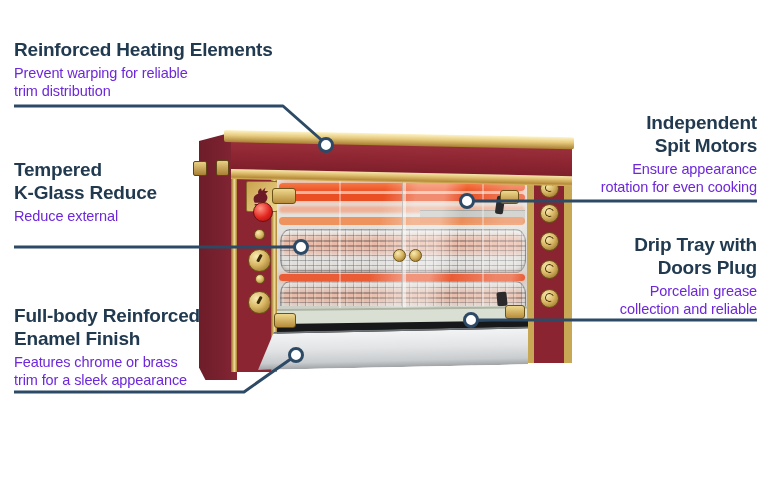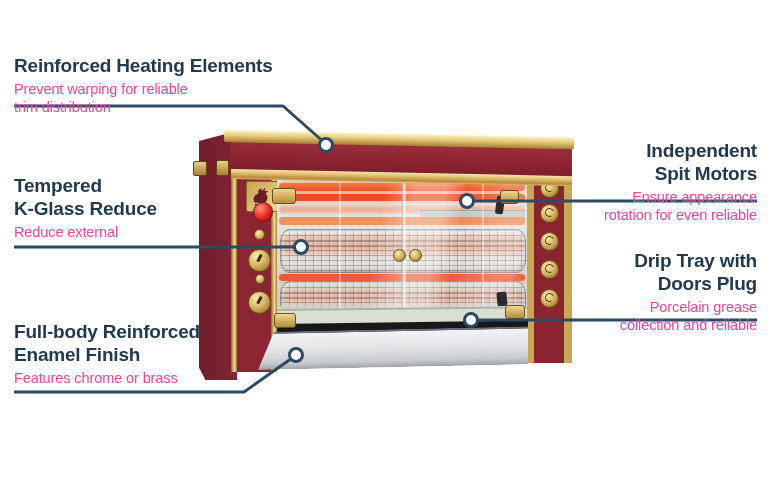--- a/index.html
+++ b/index.html
@@ -1,29 +1,29 @@
 <!DOCTYPE html>
 <html><head>
 <meta charset="utf-8">
 <style>
   html,body{margin:0;padding:0;background:#fff;}
   .stage{position:relative;width:770px;height:500px;background:#ffffff;overflow:hidden;
          font-family:"Liberation Sans",sans-serif;}
   .abs{position:absolute;}
 
   
-  .callout{position:absolute;z-index:6;margin-top:16px;}
+  .callout{position:absolute;z-index:6;}
   .callout h2{margin:0;font-weight:700;font-size:19px;line-height:23px;letter-spacing:-0.2px;color:#223a50;}
-  .callout p{margin:4px 0 0;font-size:14.5px;line-height:17.5px;letter-spacing:-0.1px;color:#ec4899;}
+  .callout p{margin:4px 0 0;font-size:14.5px;line-height:17.5px;letter-spacing:-0.1px;color:#6d28d9;}
   .callout span{display:block;}
   .c-right{text-align:right;}
   #c1{left:14px;top:38px;}
   #c2{left:14px;top:158px;}
   #c3{left:14px;top:304px;}
-  #c4{right:13px;top:123px;}
+  #c4{right:13px;top:111px;}
   #c5{right:13px;top:233px;}
 
   
   svg.leaders{position:absolute;left:0;top:0;z-index:5;pointer-events:none;}
   .leader{fill:none;stroke:#2c4a66;stroke-width:3;stroke-linejoin:round;stroke-linecap:butt;}
   .marker{fill:#ffffff;stroke:#2c4a66;stroke-width:3;}
 
   
   .gold-band{background:linear-gradient(180deg,#f5e6ae 0%,#e2c273 35%,#b68c3a 80%,#d8b562 100%);}
   .gold-strip{background:linear-gradient(90deg,#8a6a2a,#dcba68 40%,#f1dd9c 55%,#b08738 95%);}
@@ -208,31 +208,32 @@
     </p>
   </div>
 
   <div class="callout" id="c3">
     <h2>
       <span>Full-body Reinforced</span>
       <span>Enamel Finish</span>
     </h2>
     <p>
       <span>Features chrome or brass</span>
+      <span>trim for a sleek appearance</span>
     </p>
   </div>
 
   <div class="callout c-right" id="c4">
     <h2>
       <span>Independent</span>
       <span>Spit Motors</span>
     </h2>
     <p>
       <span>Ensure appearance</span>
-      <span>rotation for even reliable</span>
+      <span>rotation for even cooking</span>
     </p>
   </div>
 
   <div class="callout c-right" id="c5">
     <h2>
       <span>Drip Tray with</span>
       <span>Doors Plug</span>
     </h2>
     <p>
       <span>Porcelain grease</span>

